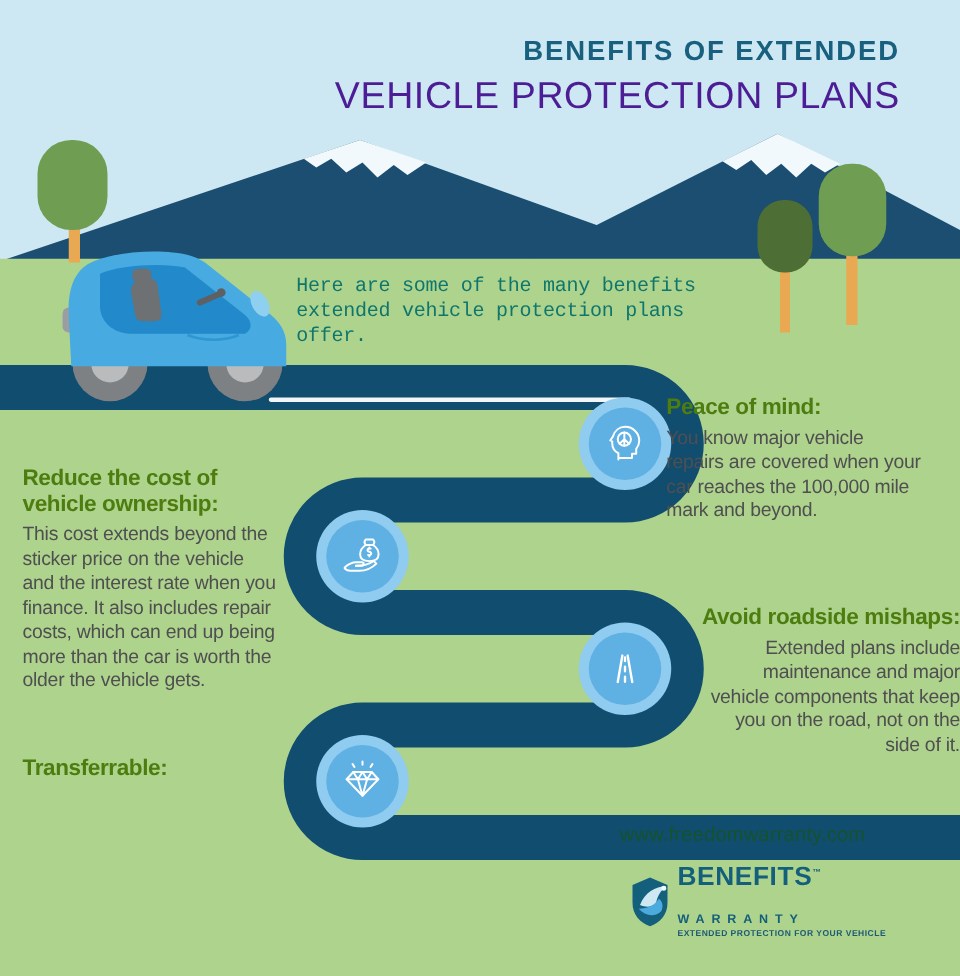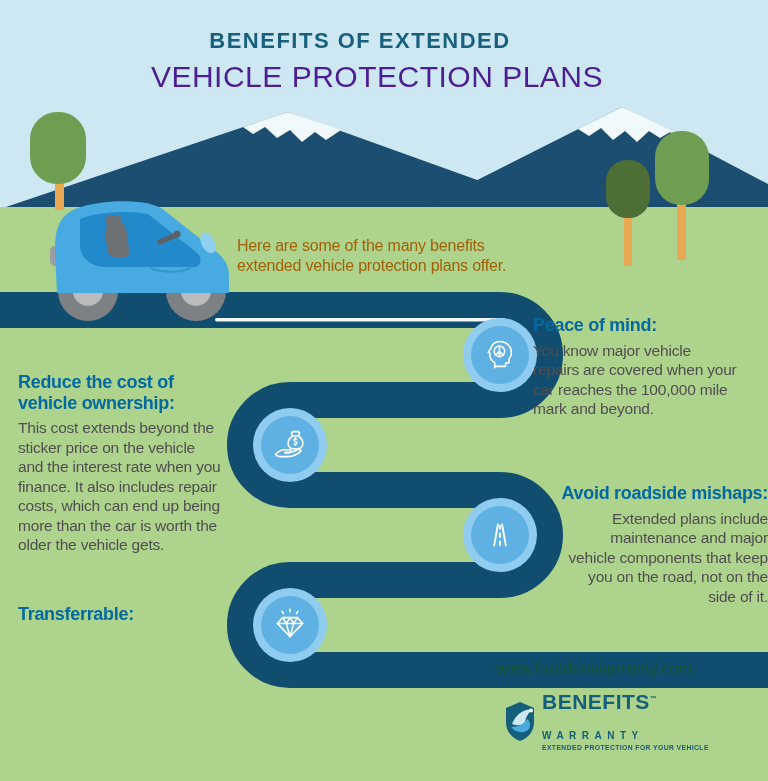--- a/index.html
+++ b/index.html
@@ -3,25 +3,25 @@
 <meta charset="utf-8">
 <style>
   html,body{margin:0;padding:0;}
   .canvas{
     position:relative;width:768px;height:781px;overflow:hidden;
     background:#cde8f3;
     font-family:"Liberation Sans", sans-serif;
   }
   .scene{position:absolute;inset:0;z-index:0;}
   .txt{position:absolute;z-index:3;}
-  .title-wrap{left:0;top:28;width:720px;text-align:center;color:#19607f;}
+  .title-wrap{left:0;top:28;width:720px;text-align:right;color:#19607f;}
   .title-line1{font-size:22px;font-weight:600;letter-spacing:1.5px;white-space:pre;color:#19607f;}
   .title-line2{font-size:30px;font-weight:400;letter-spacing:.5px;white-space:pre;color:#4c1d95;margin-top:6px;margin-left:34px;}
-  .intro{left:237px;top:236px;width:340px;font-size:16px;line-height:1.25;color:#a16207;white-space:pre-line;letter-spacing:-0.2px;}
-  .benefit .heading{font-size:18px;font-weight:700;color:#0369a1;line-height:1.15;white-space:pre;letter-spacing:-0.3px;margin:0 0 5px 0;}
+  .intro{left:237px;top:219px;width:340px;font-size:16px;line-height:1.25;color:#0f766e;white-space:pre-line;letter-spacing:-0.2px;font-family:Liberation Mono, monospace;}
+  .benefit .heading{font-size:18px;font-weight:700;color:#4d7c0f;line-height:1.15;white-space:pre;letter-spacing:-0.3px;margin:0 0 5px 0;}
   .benefit .body{font-size:15.5px;color:#4f4f51;line-height:1.26;white-space:pre-line;letter-spacing:-0.2px;}
   .node{position:absolute;z-index:2;width:74px;height:74px;border-radius:50%;background:#90cbf0;}
   .node .inner{position:absolute;left:8px;top:8px;width:58px;height:58px;border-radius:50%;background:#5fb0e3;display:flex;align-items:center;justify-content:center;}
   .node svg{width:38px;height:38px;}
   .url{left:420px;top:660px;width:348px;text-align:center;font-size:16px;color:#14532d;letter-spacing:.2px;}
   .logo{position:absolute;left:503px;top:691px;z-index:3;display:flex;align-items:center;gap:5px;}
   .logo-text{display:flex;flex-direction:column;align-items:flex-start;}
   .brand{font-size:21px;font-weight:800;color:#14607c;letter-spacing:.5px;line-height:1;}
   .brand sup{font-size:7px;font-weight:700;}
   .brand2{font-size:10px;font-weight:700;color:#14607c;letter-spacing:5.5px;line-height:1.4;margin-top:17px;}

